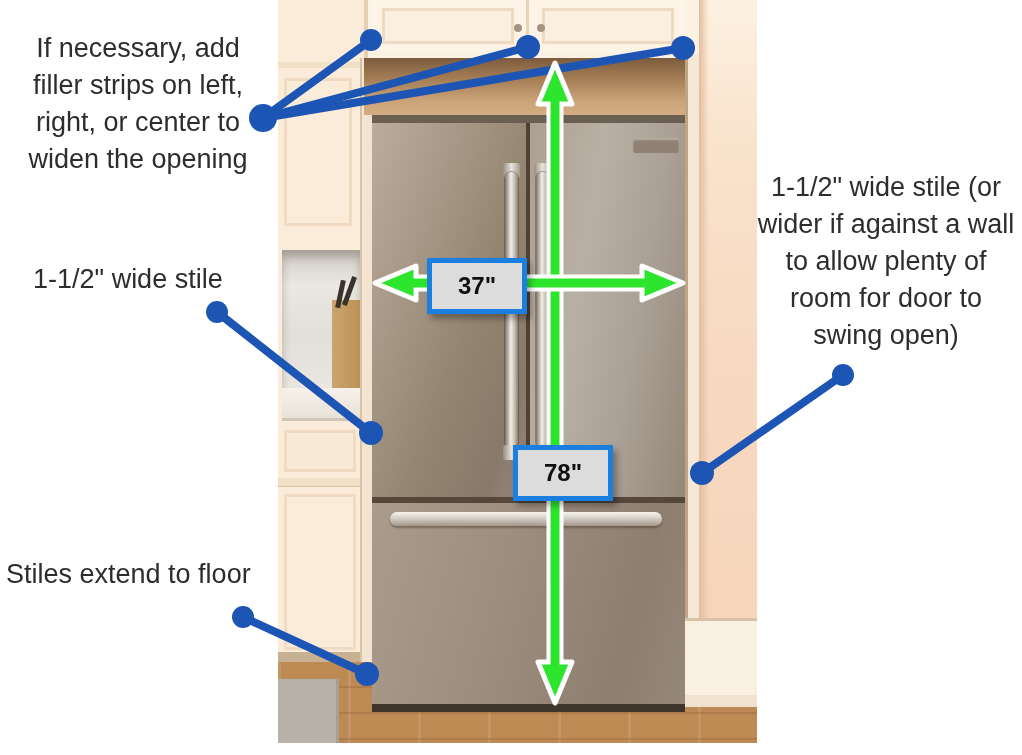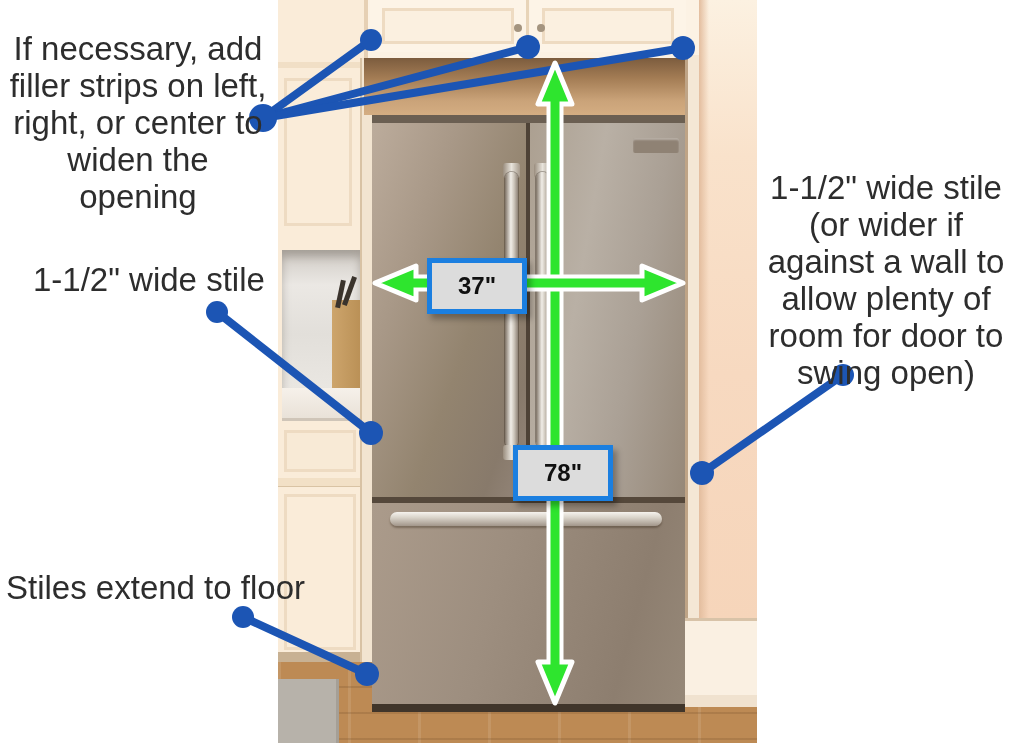--- a/index.html
+++ b/index.html
@@ -16,21 +16,21 @@
   
   #photo{position:absolute;left:278px;top:0;width:479px;height:743px;overflow:hidden;background:#f7e7d5;}
   .panelframe{position:absolute;border:3px solid #eedbc2;}
   
   #overlay{position:absolute;left:0;top:0;width:1022px;height:755px;pointer-events:none;}
   .cline{stroke:var(--blue);stroke-width:8;stroke-linecap:round;fill:none;}
   .cdot{fill:var(--blue);}
   .acase{stroke:#ffffff;stroke-linecap:round;fill:none;}
   .ashaft{stroke:var(--green);stroke-linecap:butt;fill:none;}
   .ahead{fill:var(--green);stroke:#ffffff;stroke-width:5;stroke-linejoin:round;}
-  .label{position:absolute;color:var(--label);font-size:33px;line-height:37px;}
+  .label{position:absolute;color:var(--label);font-size:27px;line-height:37px;}
   .label.center{text-align:center;}
   .mbox{position:absolute;box-sizing:border-box;background:var(--box-fill);
         border:5px solid var(--box-border);display:flex;align-items:center;justify-content:center;
         font-weight:bold;color:#101010;box-shadow:4px 5px 6px rgba(0,0,0,0.3);}
   #box-width,#box-height{width:100px;height:56px;font-size:24px;}
   #box-depth{width:240px;height:106px;border-width:4px;font-size:19px;line-height:27px;
              text-align:center;flex-direction:column;}
 </style>
 </head>
 <body>
@@ -147,21 +147,21 @@
       <line class="acase" x1="394" y1="283" x2="664" y2="283" stroke-width="17"></line>
       <polygon class="ahead" points="375,283 416,266 416,300"></polygon>
       <polygon class="ahead" points="683,283 642,266 642,300"></polygon>
       <line class="ashaft" x1="404" y1="283" x2="654" y2="283" stroke-width="9"></line>
     </g>
   </svg>
 
   <div class="label center" id="label-filler" style="left:8px;top:30px;width:260px;">If necessary, add filler strips on left, right, or center to widen the opening</div>
   <div class="label" id="label-left-stile" style="left:33px;top:261px;white-space:nowrap;">1-1/2" wide stile</div>
   <div class="label center" id="label-right-stile" style="left:756px;top:169px;width:260px;">1-1/2" wide stile (or wider if against a wall to allow plenty of room for door to swing open)</div>
-  <div class="label" id="label-stiles-floor" style="left:6px;top:569px;white-space:nowrap;">Stiles extend to floor</div>
+  <div class="label" id="label-stiles-floor" style="left:6px;top:556px;white-space:nowrap;">Stiles extend to floor</div>
 
   <div class="mbox" id="box-width" style="left:427px;top:258px;">
     <span>37"</span>
   </div>
   <div class="mbox" id="box-height" style="left:513px;top:445px;">
     <span>78"</span>
   </div>
 
 </div>
 

